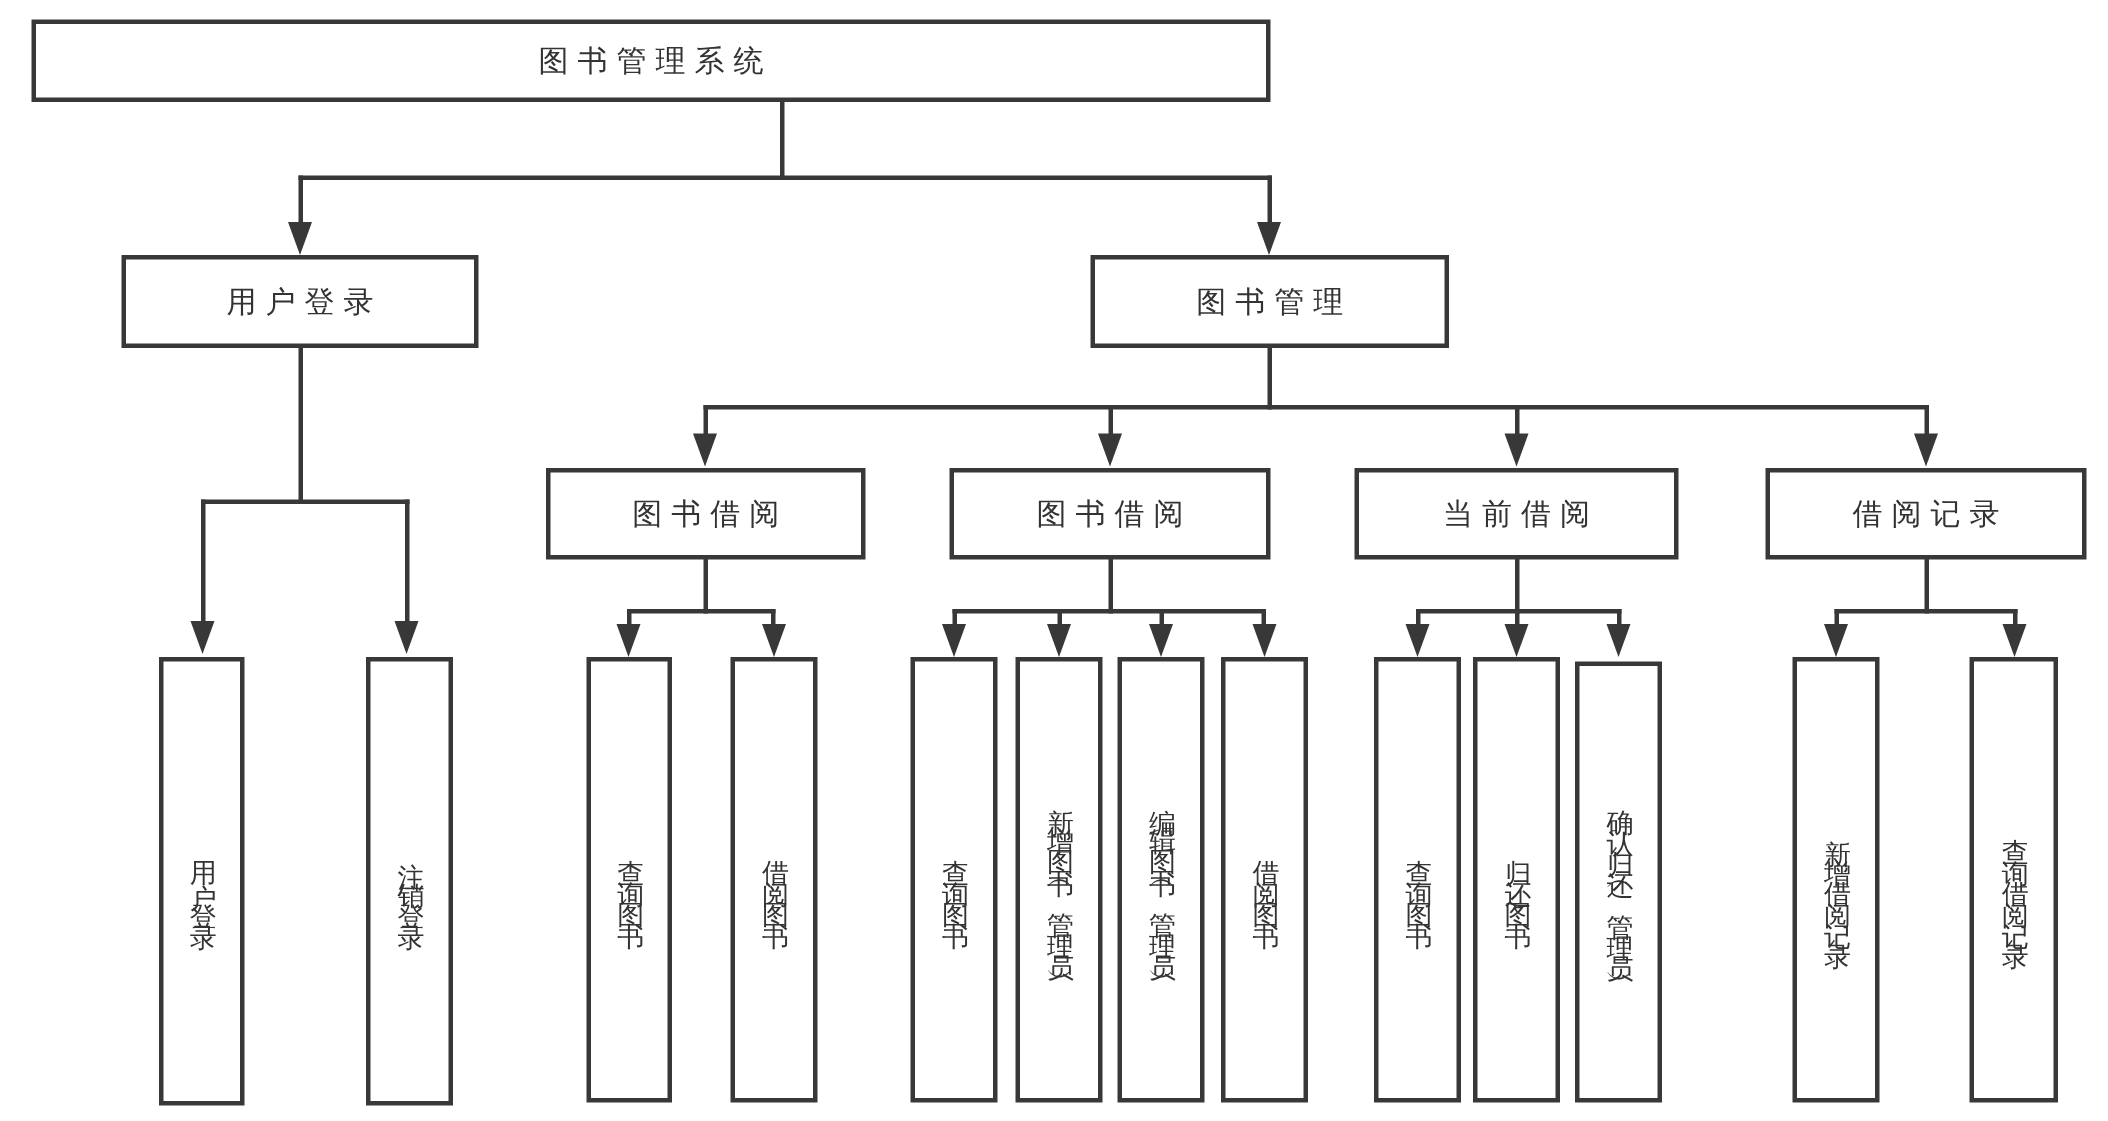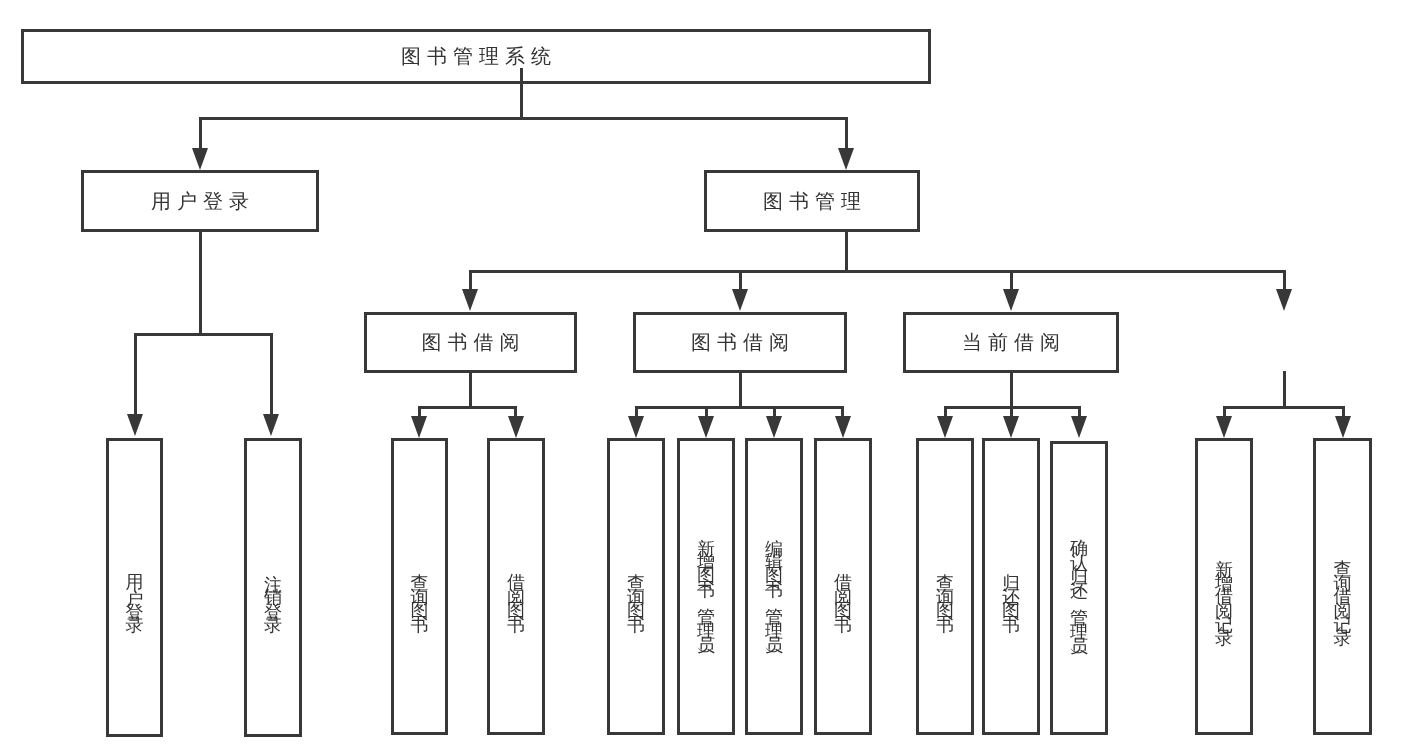--- a/index.html
+++ b/index.html
@@ -35,31 +35,31 @@
     position:absolute; left:1185px; top:714px;
     font-size:17px; color:var(--wm); letter-spacing:1px;
     white-space:nowrap;
   }
 </style>
 </head>
 <body>
 
 <div class="canvas" style="--line: #383838; --text: #333333; --wm: #b9b9b9; background: rgb(255, 255, 255);">
 
-  <div class="hbox" style="left:21px; top:29px; width:910px; height:55px;">图书管理系统</div>
+  <div class="hbox" style="left:21px; top:13px; width:826px; height:55px;">图书管理系统</div>
 
   <div class="vl" style="left:520px; top:68px; height:51px;"></div>
   <div class="hl" style="left:199px; top:117px; width:649px;"></div>
   <div class="vl" style="left:199px; top:117px; height:32px;"></div>
   <div class="ah" style="left:192px; top:148px;"></div>
   <div class="vl" style="left:845px; top:117px; height:32px;"></div>
   <div class="ah" style="left:838px; top:148px;"></div>
 
   <div class="hbox" style="left:81px; top:170px; width:238px; height:62px;">用户登录</div>
-  <div class="hbox" style="left:704px; top:170px; width:216px; height:62px;">图书管理</div>
+  <div class="hbox" style="left:727px; top:170px; width:239px; height:62px;">图书管理</div>
 
   <div class="vl" style="left:199px; top:231px; height:105px;"></div>
   <div class="hl" style="left:134px; top:333px; width:139px;"></div>
   <div class="vl" style="left:134px; top:333px; height:82px;"></div>
   <div class="ah" style="left:127px; top:414px;"></div>
   <div class="vl" style="left:270px; top:333px; height:82px;"></div>
   <div class="ah" style="left:263px; top:414px;"></div>
 
   <div class="vbox" style="left:106px; top:438px; width:57px; height:299px;">用户登录</div>
   <div class="vbox" style="left:244px; top:438px; width:58px; height:299px;">注销登录</div>
@@ -71,20 +71,21 @@
   <div class="vl" style="left:739px; top:270px; height:20px;"></div>
   <div class="ah" style="left:732px; top:289px;"></div>
   <div class="vl" style="left:1010px; top:270px; height:20px;"></div>
   <div class="ah" style="left:1003px; top:289px;"></div>
   <div class="vl" style="left:1283px; top:270px; height:20px;"></div>
   <div class="ah" style="left:1276px; top:289px;"></div>
 
   <div class="hbox" style="left:364px; top:312px; width:213px; height:61px;">图书借阅</div>
   <div class="hbox" style="left:633px; top:312px; width:214px; height:61px;">图书借阅</div>
   <div class="hbox" style="left:903px; top:312px; width:216px; height:61px;">当前借阅</div>
+  <div class="hbox" style="left:1177px; top:312px; width:214px; height:61px;">借阅记录</div>
 
   <div class="vl" style="left:469px; top:371px; height:38px;"></div>
   <div class="hl" style="left:418px; top:406px; width:99px;"></div>
   <div class="vl" style="left:418px; top:406px; height:12px;"></div>
   <div class="ah" style="left:411px; top:416px;"></div>
   <div class="vl" style="left:514px; top:406px; height:12px;"></div>
   <div class="ah" style="left:508px; top:416px;"></div>
 
   <div class="vbox" style="left:391px; top:438px; width:57px; height:297px;">查询图书</div>
   <div class="vbox" style="left:487px; top:438px; width:58px; height:297px;">借阅图书</div>

